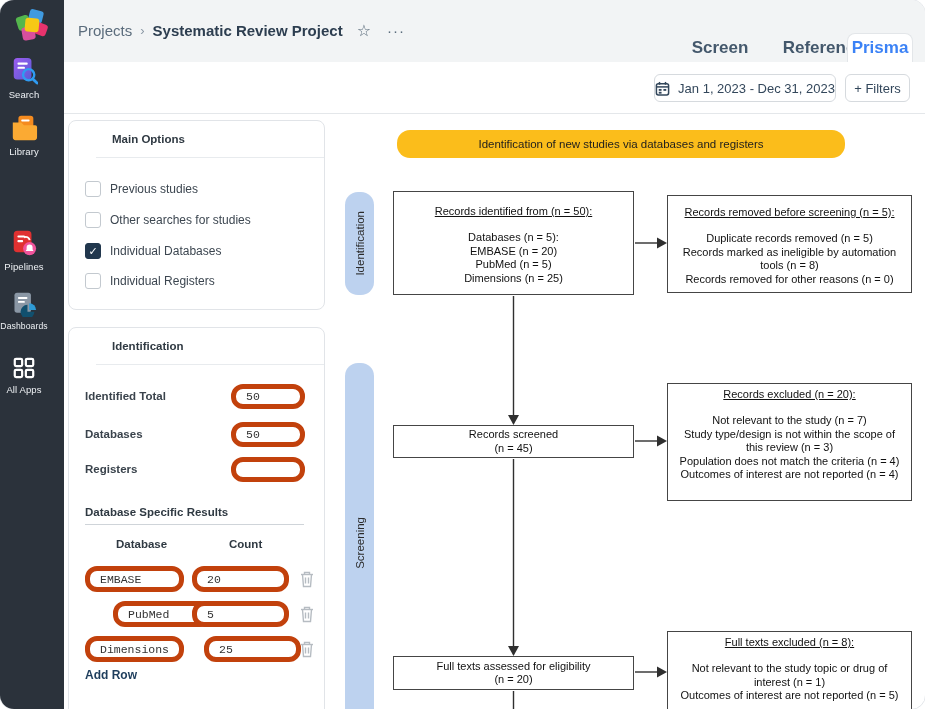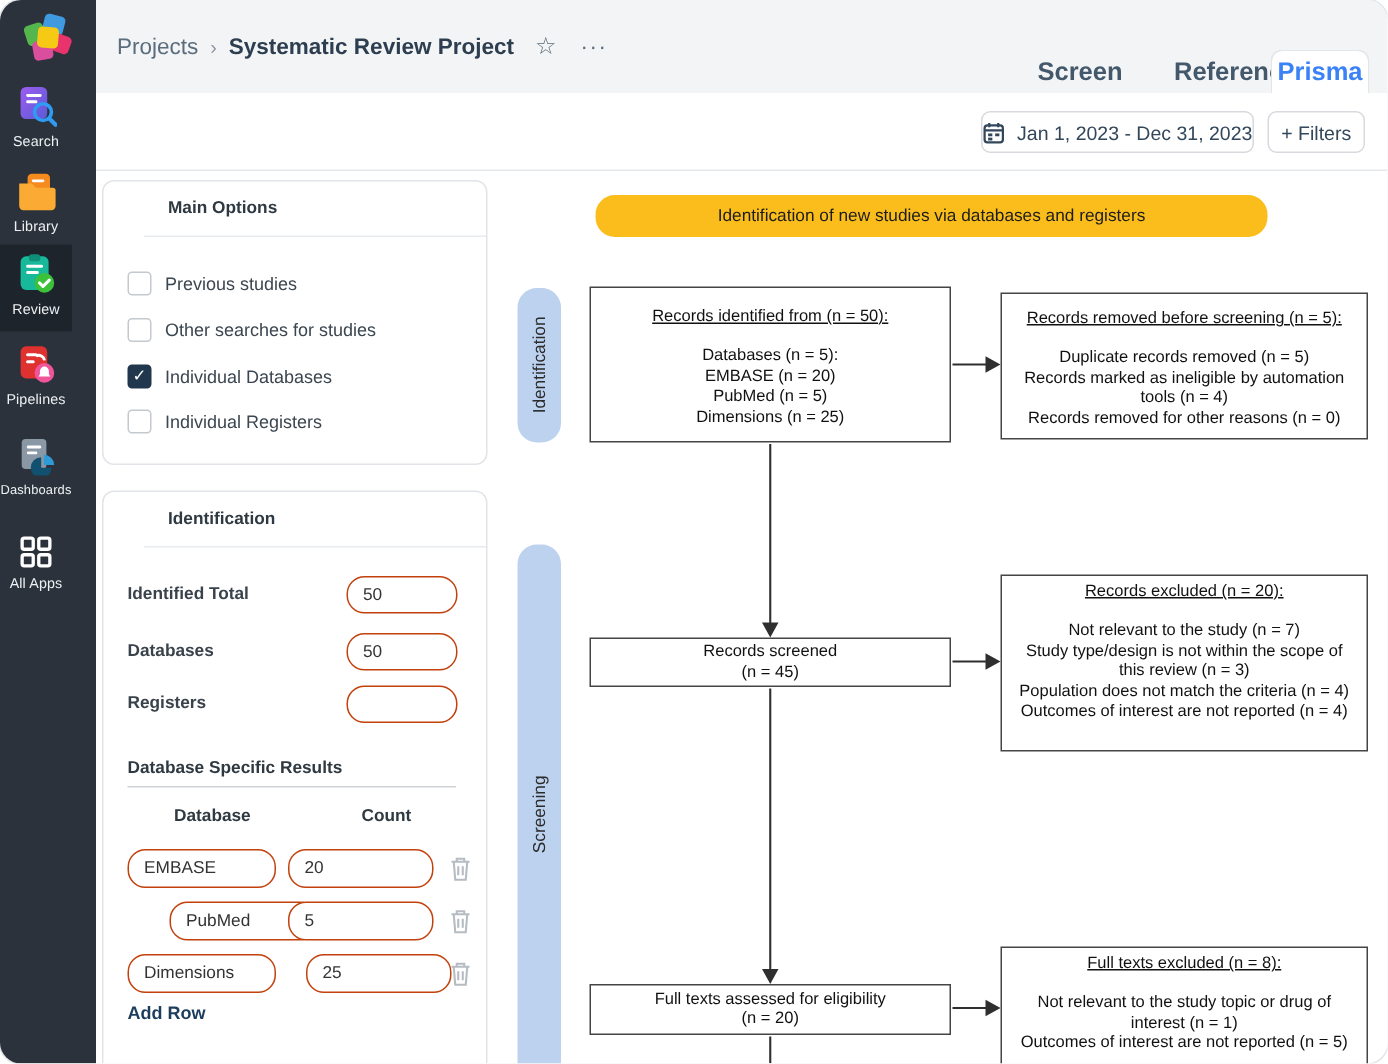--- a/index.html
+++ b/index.html
@@ -44,21 +44,21 @@
   .card-mo { top:120px; height:190px; }
   .card-id { top:327px; height:395px; }
 
   .cb-row { position:absolute; left:16px; display:flex; align-items:center; gap:9px; cursor:pointer; }
   .cb { width:16px; height:16px; border:1px solid #c3c9cf; border-radius:3px; background:#fff; display:flex; align-items:center; justify-content:center; }
   .cb.checked { background:#21374d; border-color:#21374d; }
   .cb.checked::after { content:"✓"; color:#fff; font-size:11px; line-height:1; }
   .cb-label { font-size:12px; color:#3c4650; }
 
   .field-label { position:absolute; left:16px; font-size:11.5px; font-weight:700; color:#3a434c; }
-  .input { position:absolute; border:1px solid #c2410c; border-radius:12px; background:#fff; font-size:11.5px; color:#333; padding:0 10px; font-family:Liberation Sans, sans-serif; }
+  .input { position:absolute; border:5px solid #c2410c; border-radius:12px; background:#fff; font-size:11.5px; color:#333; padding:0 10px; font-family:Liberation Mono, monospace; }
   .num-input { left:162px; width:74px; height:25px; }
 
   .sec-title { position:absolute; left:16px; top:178px; font-size:11.5px; font-weight:700; color:#2f3942; }
   .sec-underline { position:absolute; left:16px; right:20px; top:196px; height:1px; background:#cfd4d9; }
   .col-head { position:absolute; top:210px; font-size:11.5px; font-weight:700; color:#2f3942; }
   .trash { position:absolute; width:16px; height:18px; cursor:pointer; }
   .addrow { position:absolute; left:16px; top:340px; font-size:12px; font-weight:700; color:#1d3d5c; cursor:pointer; }
 
   
   .banner { position:absolute; left:397px; top:130px; width:448px; height:28px; background:#fbbd1b; border-radius:13px; display:flex; align-items:center; justify-content:center; font-size:11.5px; color:#1d1d1d; }
@@ -113,31 +113,20 @@
 
     <div class="side-item" style="top:114px">
       <svg width="28" height="28" viewBox="0 0 30 30">
         <rect x="9" y="2" width="16" height="18" rx="3" fill="#f58b1f"></rect>
         <rect x="12" y="6" width="9" height="2" rx="1" fill="#fff"></rect>
         <path d="M3 9 h9 l3 3 h12 a2 2 0 0 1 2 2 v11 a3 3 0 0 1 -3 3 H6 a3 3 0 0 1 -3 -3 Z" fill="#fbaa33"></path>
       </svg>
       <span class="lbl">Library</span>
     </div>
 
-    <div class="side-item active" style="top:163px">
-      <svg width="28" height="28" viewBox="0 0 30 30">
-        <rect x="4" y="2" width="20" height="24" rx="4" fill="#18b89a"></rect>
-        <rect x="10" y="0.5" width="8" height="5" rx="2" fill="#0e8f77"></rect>
-        <rect x="8" y="8" width="12" height="2.2" rx="1" fill="#fff"></rect>
-        <rect x="8" y="12.5" width="9" height="2.2" rx="1" fill="#fff"></rect>
-        <circle cx="21" cy="21" r="7" fill="#3cc13b"></circle>
-        <path d="M17.5 21 l2.5 2.5 l4.5 -4.5" fill="none" stroke="#fff" stroke-width="2.2" stroke-linecap="round" stroke-linejoin="round"></path>
-      </svg>
-      <span class="lbl">Review</span>
-    </div>
 
     <div class="side-item" style="top:229px">
       <svg width="28" height="28" viewBox="0 0 30 30">
         <rect x="4" y="2" width="19" height="23" rx="4" fill="#e03131"></rect>
         <path d="M9 8 h6 M9 13 h4" stroke="#fff" stroke-width="2.2" stroke-linecap="round"></path>
         <path d="M15 9 a4 4 0 0 1 6 3" fill="none" stroke="#fff" stroke-width="2"></path>
         <circle cx="21" cy="21" r="7" fill="#f0559c"></circle>
         <path d="M21 16.5 a3.2 3.2 0 0 1 3.2 3.2 v2.3 l1 1.5 h-8.4 l1 -1.5 v-2.3 a3.2 3.2 0 0 1 3.2 -3.2 Z" fill="#fff"></path>
       </svg>
       <span class="lbl">Pipelines</span>
@@ -225,21 +214,21 @@
 
     <span class="field-label" style="top:100px">Databases</span>
     <input class="input num-input" style="top: 94px;" value="50">
 
     <span class="field-label" style="top:135px">Registers</span>
     <input class="input num-input" style="top: 129px;" value="">
 
     <div class="sec-title">Database Specific Results</div>
     <div class="sec-underline"></div>
     <span class="col-head" style="left:47px">Database</span>
-    <span class="col-head" style="left:172px">Count</span>
+    <span class="col-head" style="left:160px">Count</span>
 
     <input class="input" style="left: 16px; top: 238px; width: 99px; height: 26px;" value="EMBASE">
     <input class="input" style="left: 123px; top: 238px; width: 97px; height: 26px;" value="20">
     <svg class="trash" style="left:230px;top:242px" viewBox="0 0 16 18">
       <g fill="none" stroke="#b6bcc2" stroke-width="1.4">
           <path d="M2 4.5 h12"></path>
           <path d="M5.5 4.5 v-2 h5 v2"></path>
           <path d="M3.5 4.5 l1 12 h7 l1 -12"></path>
           <path d="M6.5 7.5 v6 M9.5 7.5 v6"></path>
         </g>
@@ -285,21 +274,21 @@
     <div>Databases (n = 5):</div>
     <div>EMBASE (n = 20)</div>
     <div>PubMed (n = 5)</div>
     <div>Dimensions (n = 25)</div>
   </div>
 
   <div class="dbox box-removed">
     <div class="title">Records removed before screening (n = 5):</div>
     <div class="gap"></div>
     <div>Duplicate records removed (n = 5)</div>
-    <div>Records marked as ineligible by automation tools (n = 4)</div>
+    <div>Records marked as ineligible by automation tools (n = 8)</div>
     <div>Records removed for other reasons (n = 0)</div>
   </div>
 
   <div class="dbox center box-screened">
     <div>Records screened</div>
     <div>(n = 45)</div>
   </div>
 
   <div class="dbox box-excluded">
     <div class="title">Records excluded (n = 20):</div>

